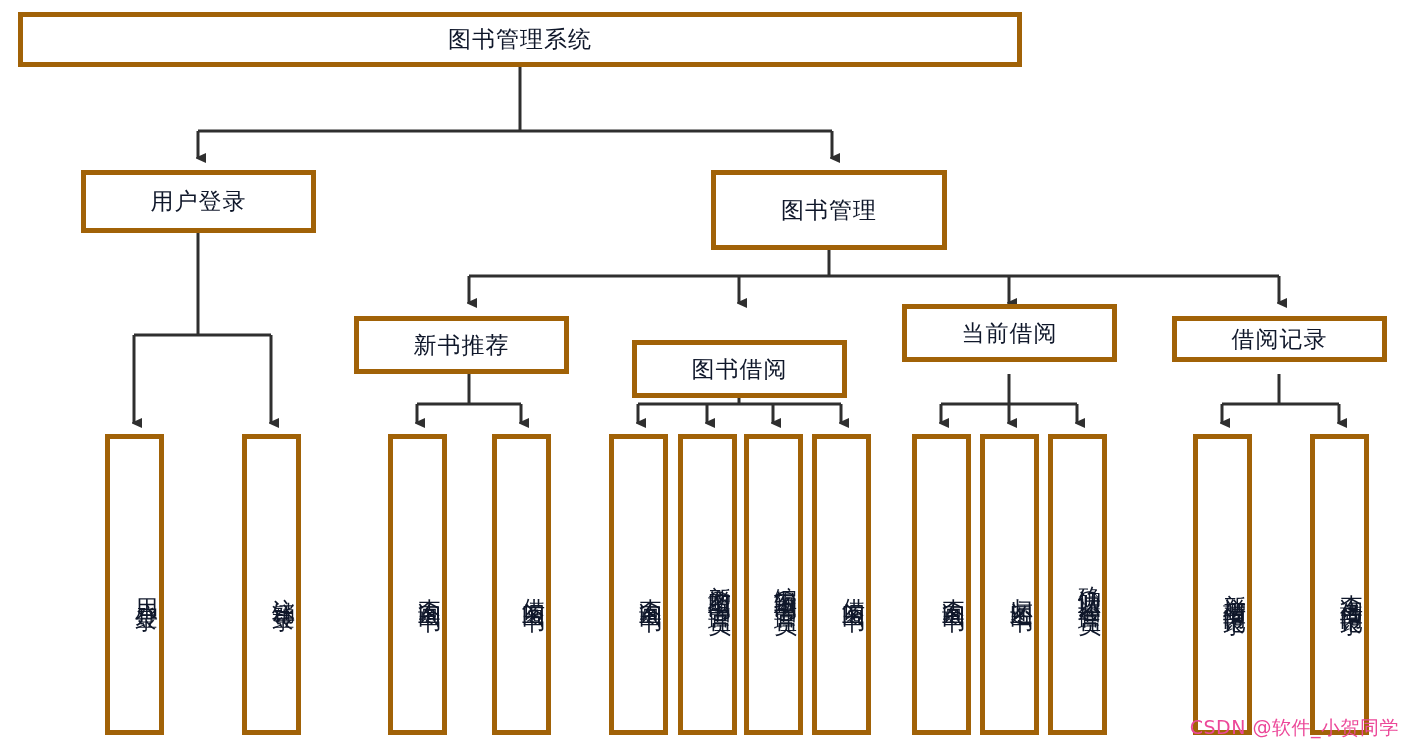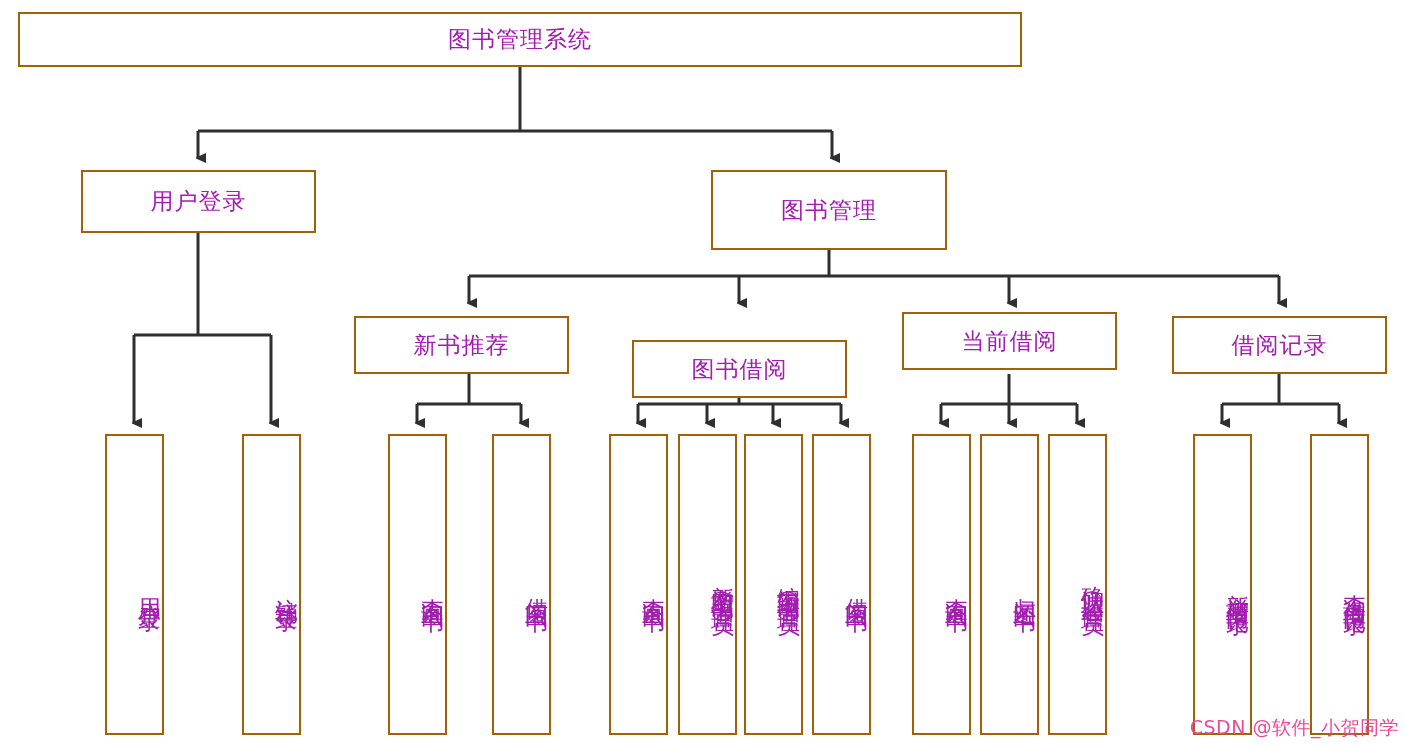--- a/index.html
+++ b/index.html
@@ -20,23 +20,23 @@
   #wires {
     position: absolute;
     left: 0;
     top: 0;
     width: 1405px;
     height: 747px;
   }
   .node {
     position: absolute;
     box-sizing: border-box;
-    border: 2px solid #a16207;
+    border: 5px solid #a16207;
     background: #ffffff;
-    color: #a21caf;
+    color: #0f172a;
     display: flex;
     align-items: center;
     justify-content: center;
     text-align: center;
   }
   .node.horiz {
     font-size: 23px;
     letter-spacing: 1px;
     line-height: 1.15;
   }
@@ -129,24 +129,24 @@
   <div class="node horiz" style="left:711px; top:170px; width:236px; height:80px;">
     <span>图书管理</span>
   </div>
 
   <div class="node horiz" style="left:354px; top:316px; width:215px; height:58px;">
     <span>新书推荐</span>
   </div>
   <div class="node horiz" style="left:632px; top:316px; width:215px; height:58px;margin-top:24px;">
     <span>图书借阅</span>
   </div>
-  <div class="node horiz" style="left:902px; top:312px; width:215px; height:58px;">
+  <div class="node horiz" style="left:902px; top:304px; width:215px; height:58px;">
     <span>当前借阅</span>
   </div>
-  <div class="node horiz" style="left:1172px; top:316px; width:215px; height:58px;">
+  <div class="node horiz" style="left:1172px; top:316px; width:215px; height:46px;">
     <span>借阅记录</span>
   </div>
 
   <div class="node vert" style="left:105px; top:434px; width:59px; height:301px;">
     <span>用户登录</span>
   </div>
   <div class="node vert" style="left:242px; top:434px; width:59px; height:301px;">
     <span>注销登录</span>
   </div>
 

